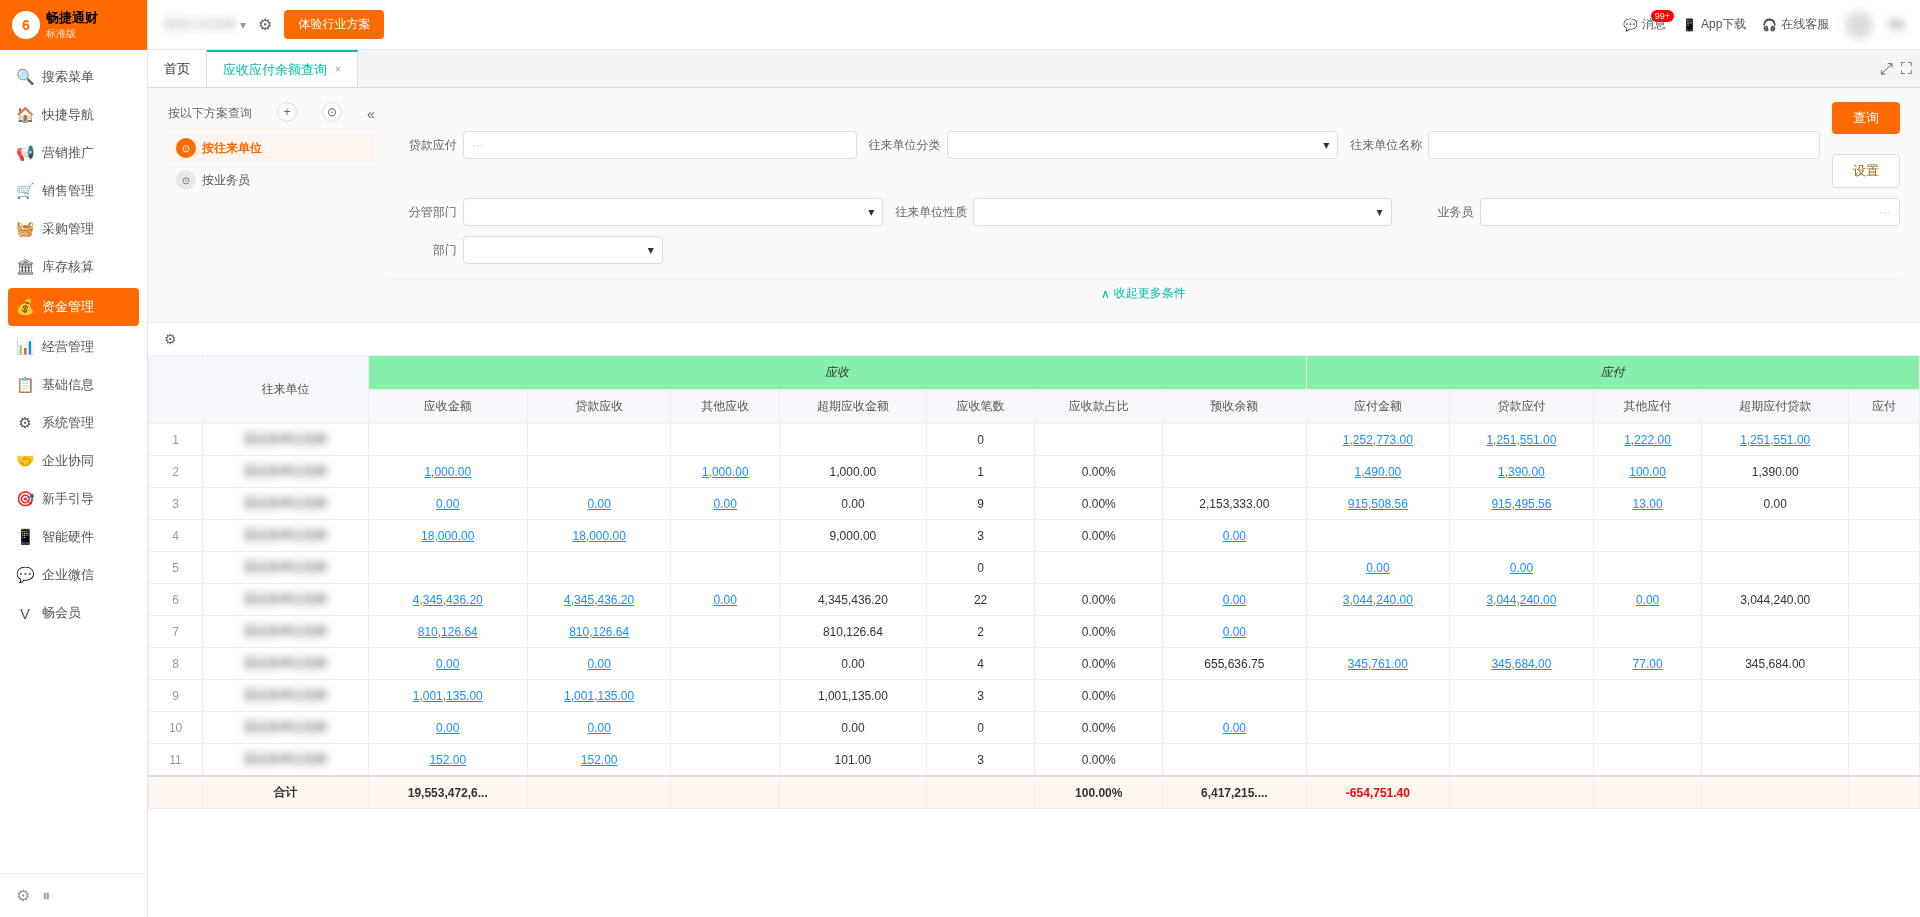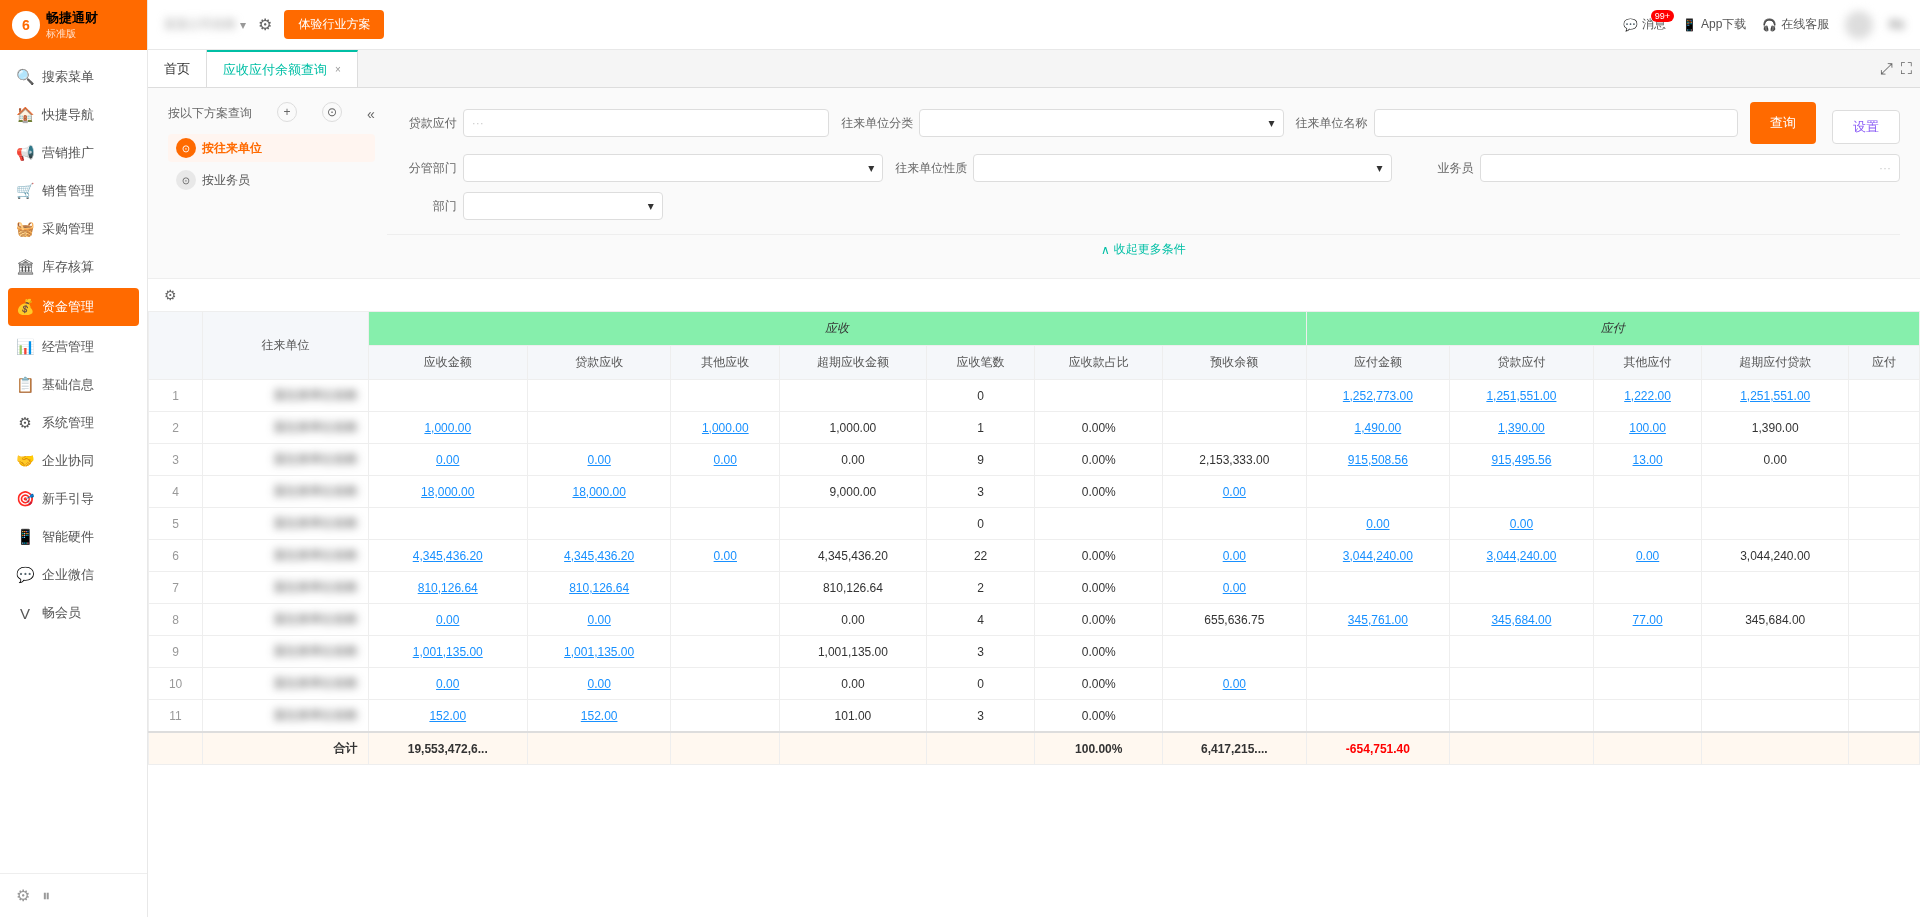--- a/index.html
+++ b/index.html
@@ -133,38 +133,38 @@
 
     .data-table { width: 100%; border-collapse: collapse; font-size: 12px; }
     .data-table th {
       background: #f5f7fa; padding: 8px 10px; text-align: center; border: 1px solid #eee;
       color: #555; font-weight: normal; white-space: nowrap;
     }
     .data-table th.group-header { background: #86efac; color: #333; font-style: italic; }
     .data-table td {
       padding: 7px 10px; border: 1px solid #eee; text-align: center; color: #333; white-space: nowrap;
     }
-    .data-table td.text-left { text-align: right; }
+    .data-table td.text-left { text-align: center; }
     .data-table td a { color: #1890ff; text-decoration: underline; cursor: pointer; }
     .data-table .row-num { color: #999; }
     .data-table .total-row { background: #fff8f0; font-weight: bold; }
     .data-table .total-row td { border-top: 2px solid #ddd; }
 
     .blurred { filter: blur(4px); user-select: none; }
 
     
     .btn-query {
       background: #ff6a00; color: #fff; border: none; border-radius: 4px;
       padding: 7px 20px; font-size: 13px; cursor: pointer; white-space: nowrap;
     }
     .btn-settings {
-      background: #fff; color: #8b5cf6; border: 1px solid #ddd; border-radius: 4px;
-      padding: 7px 20px; font-size: 13px; cursor: pointer; white-space: nowrap; margin-top: 8px;
-    }
-    .query-btns { display: flex; flex-direction: row; gap: 16px; }
+      background: #fff; color: #a16207; border: 1px solid #ddd; border-radius: 4px;
+      padding: 7px 20px; font-size: 13px; cursor: pointer; white-space: nowrap; margin-top: 20px;
+    }
+    .query-btns { display: flex; flex-direction: column; gap: 0; }
   </style>
 </head>
 <body>
 
 <div class="sidebar">
   <div class="sidebar-logo">
     <div class="logo-icon">
       <span>6</span>
     </div>
     <div>

